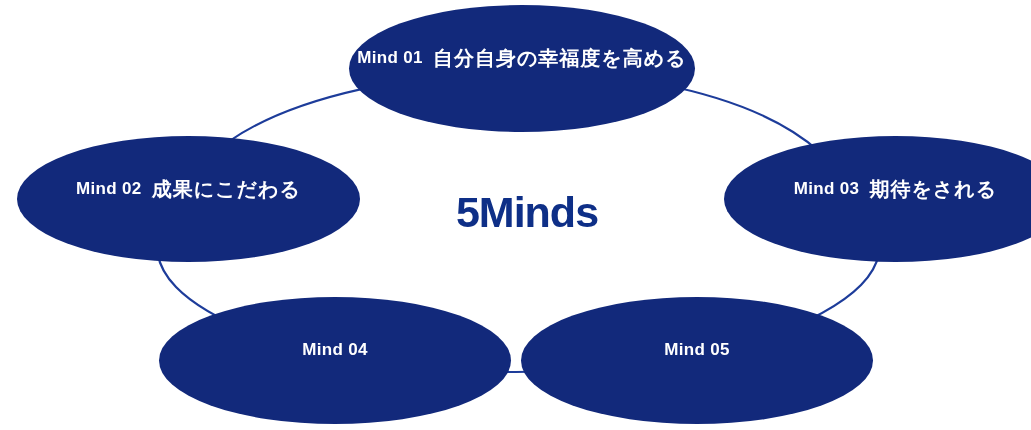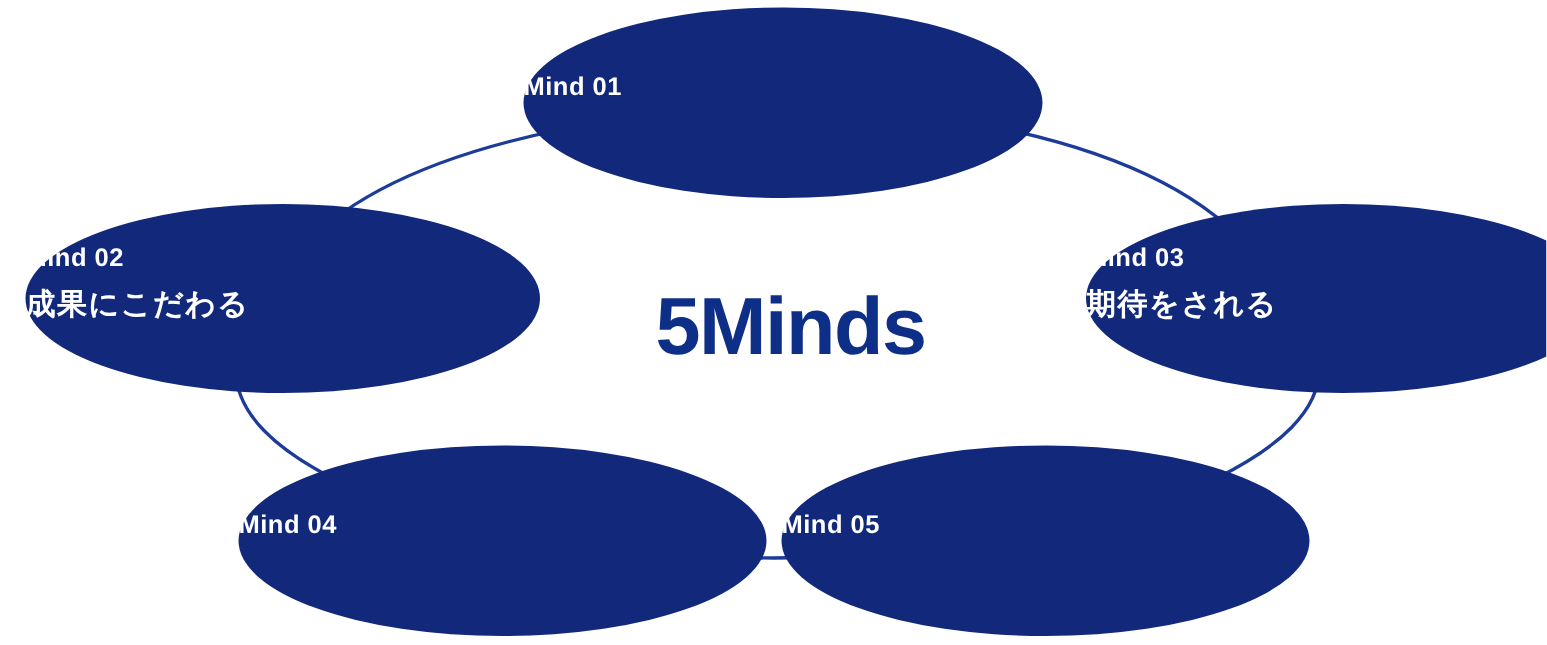--- a/index.html
+++ b/index.html
@@ -23,22 +23,22 @@
     top: 0;
     width: 1031px;
     height: 430px;
     color: var(--ring-stroke, #1d3c9a);
   }
   .oval {
     position: absolute;
     border-radius: 50%;
     background: var(--ellipse-fill, #12297b);
     display: flex;
-    flex-direction: column;
-    align-items: flex-start;
+    flex-direction: row;
+    align-items: center;
     justify-content: center;
     gap: 10px;
     padding-bottom: 20px;
     box-sizing: border-box;
     text-align: center;
   }
   .oval .mind-label {
     color: var(--text-color, #ffffff);
     font-weight: 700;
     font-size: 17px;
@@ -57,21 +57,21 @@
   .oval-2 { left: 17px;   top: 136px; width: 343px; height: 126px; }
   .oval-3 { left: 724px; top: 136px; width: 343px; height: 126px; }
   .oval-4 { left: 159px; top: 297px; width: 352px; height: 127px; }
   .oval-5 { left: 521px; top: 297px; width: 352px; height: 127px; gap: 22px; }
   .center-title {
     position: absolute;
     left: 417px;
     top: 191px;
     width: 220px;
     text-align: center;
-    font-size: 54px;
+    font-size: 43px;
     font-weight: 700;
     letter-spacing: -1px;
     line-height: 1;
     color: var(--title-color, #0e2f87);
   }
 </style>
 </head>
 <body>
 
 <div class="stage">
@@ -80,20 +80,21 @@
     <path d="M 522 68
              Q 229.5 86.5 179 199
              Q 95 294.5 335 360
              Q 516 384 697 360
              Q 946 290.5 855 199
              Q 801.5 82.5 522 68 Z" fill="none" stroke="currentColor" stroke-width="2.2"></path>
   </svg>
 
   <div class="oval oval-1">
     <span class="mind-label">Mind 01</span>
+    <span class="mind-text">自分自身の幸福度を高める</span>
   </div>
 
   <div class="oval oval-2">
     <span class="mind-label">Mind 02</span>
     <span class="mind-text">成果にこだわる</span>
   </div>
 
   <div class="oval oval-3">
     <span class="mind-label">Mind 03</span>
     <span class="mind-text">期待をされる</span>

